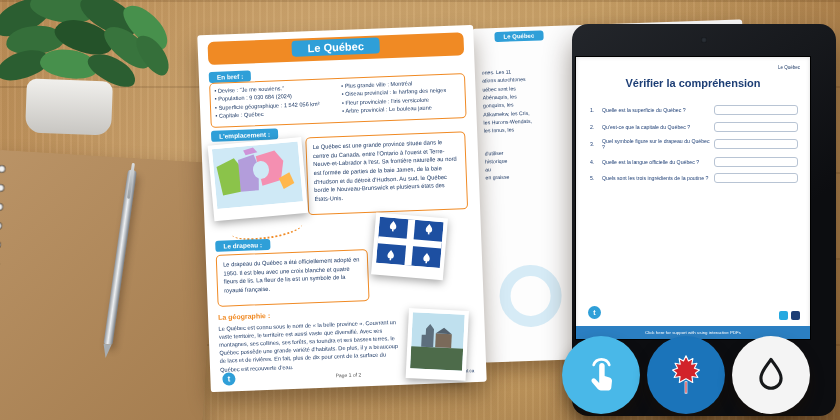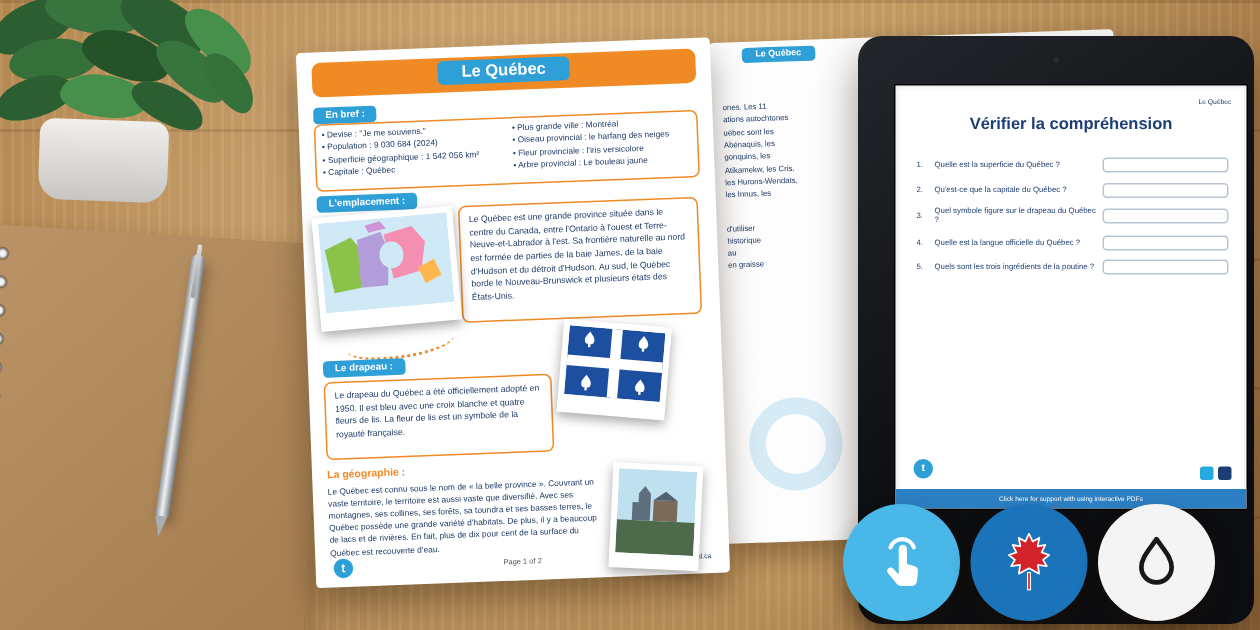--- a/index.html
+++ b/index.html
@@ -67,21 +67,21 @@
   .p2-frag { position:absolute; left:8px; top:40px; width:88px; font-size:5.2px; color:#1e3a66; line-height:1.6; }
   .p2-frag .gap { margin-top:14px; }
   .p2-ring { position:absolute; left:18px; top:238px; width:62px; height:62px; border:11px solid #cfe7f4;
     border-radius:50%; opacity:.85; }
   
   .tablet { position:absolute; left:572px; top:24px; width:264px; height:392px;
     background:linear-gradient(145deg,#23262b,#0c0d10 60%); border-radius:16px;
     box-shadow:0 14px 28px rgba(30,15,0,.45); z-index:4; }
   .cam { position:absolute; top:13px; left:50%; transform:translateX(-50%); width:6px; height:6px;
     border-radius:50%; background:#2a2f36; box-shadow:inset 0 0 2px #000; }
-  .screen { position:absolute; left:25px; top:33px; width:234px; height:282px; background:#fff;
+  .screen { position:absolute; left:4px; top:33px; width:234px; height:282px; background:#fff;
     box-shadow:0 0 0 1px #000, inset 0 0 4px rgba(0,0,0,.15); overflow:hidden; }
   .t-topright { position:absolute; top:8px; right:10px; font-size:4.5px; color:#1e3a66; }
   .t-title { position:absolute; top:20px; left:0; right:0; text-align:center; font-size:11px;
     font-weight:bold; color:#1d3e75; }
   .questions { position:absolute; left:14px; right:12px; top:48px; display:flex; flex-direction:column;
     gap:6.5px; counter-reset:q; }
   .q-row { display:flex; align-items:center; gap:4px; }
   .q-row::before { counter-increment:q; content:counter(q) "."; font-size:5.2px; color:#1d3e75; width:8px; flex:none; }
   .q-text { font-size:5.2px; color:#1d3e75; flex:1; }
   .q-box { width:84px; height:10px; border:1px solid #b8c4d4; border-radius:3px; background:#fff; flex:none; }

